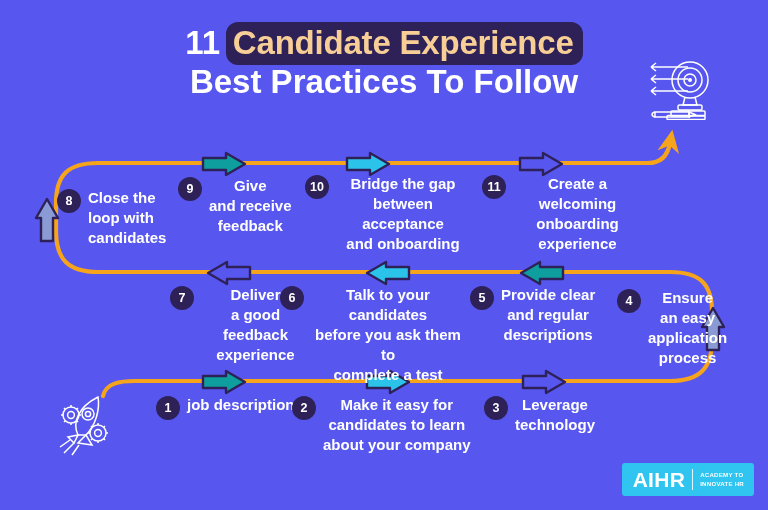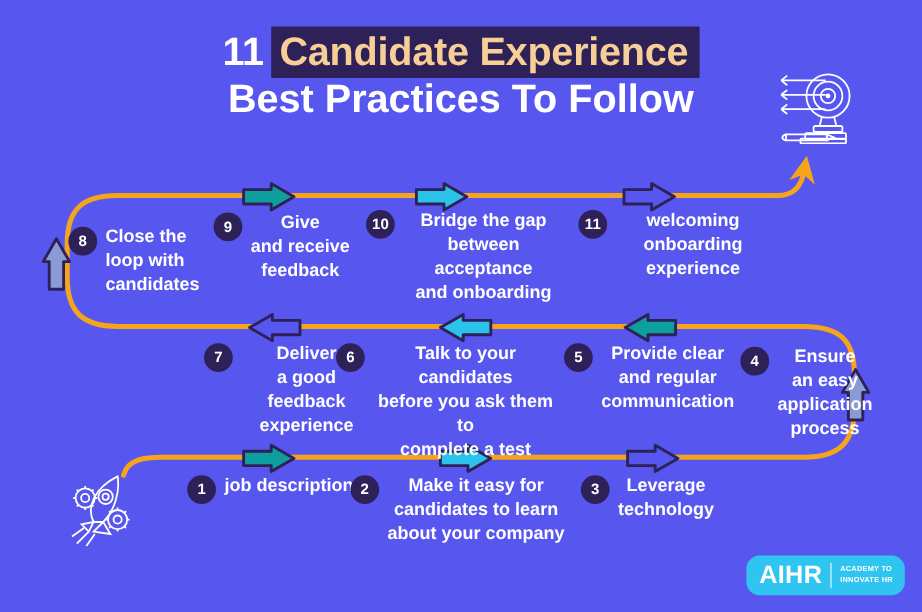--- a/index.html
+++ b/index.html
@@ -19,21 +19,21 @@
   .title-block{
     position:absolute;left:0;top:22px;width:768px;text-align:center;z-index:6;
   }
   .title-line1{
     font-size:33px;font-weight:bold;line-height:1;
     color:#ffffff;letter-spacing:-.2px;white-space:nowrap;
   }
   .hl-box{
     background:#2e2158;color:#f7cf96;
     padding:4px 9px 6px 7px;margin-left:6px;display:inline-block;
-    border-radius:1px;
+    border-radius:12px;
   }
   .title-line2{
     font-size:33px;font-weight:bold;color:#ffffff;line-height:1;white-space:nowrap;
   }
 
   
   .step{position:absolute;z-index:5;}
   .step-inner{display:flex;align-items:flex-start;}
   .badge{
     width:24px;height:24px;min-width:24px;border-radius:50%;
@@ -52,21 +52,21 @@
   
   .arrow{position:absolute;z-index:4;}
 
   
   .icon-target{position:absolute;left:645px;top:58px;z-index:5;}
   .icon-rocket{position:absolute;left:48px;top:385px;z-index:5;}
 
   
   .logo{
     position:absolute;right:14px;bottom:14px;z-index:7;
-    background:#30c5f0;border-radius:11px;
+    background:#30c5f0;border-radius:3px;
     display:flex;align-items:center;
     padding:6px 10px 6px 11px;
   }
   .logo-mark{
     color:#ffffff;font-size:21px;font-weight:bold;letter-spacing:.3px;line-height:1;
   }
   .logo-div{width:1px;height:21px;background:#ffffff;opacity:.85;margin:0 7px;}
   .logo-sub{
     color:#ffffff;font-size:6.1px;font-weight:bold;line-height:1.45;letter-spacing:.25px;
   }
@@ -232,21 +232,21 @@
       </div>
     </div>
   </div>
 
   <div class="step center" style="left:470px;top:285px;width:150px;">
     <div class="step-inner">
       <div class="badge">5</div>
       <div class="step-text">
         <div>Provide clear</div>
         <div>and regular</div>
-        <div>communication</div>
+        <div>descriptions</div>
       </div>
     </div>
   </div>
 
   <div class="step center" style="left:280px;top:285px;width:185px;">
     <div class="step-inner">
       <div class="badge">6</div>
       <div class="step-text">
         <div>Talk to your candidates</div>
         <div>before you ask them to</div>
@@ -296,20 +296,21 @@
         <div>between acceptance</div>
         <div>and onboarding</div>
       </div>
     </div>
   </div>
 
   <div class="step center" style="left:482px;top:174px;width:160px;">
     <div class="step-inner">
       <div class="badge">11</div>
       <div class="step-text">
+        <div>Create a</div>
         <div>welcoming onboarding</div>
         <div>experience</div>
       </div>
     </div>
   </div>
 
   <div class="logo">
     <div class="logo-mark">AIHR</div>
     <div class="logo-div"></div>
     <div class="logo-sub">

